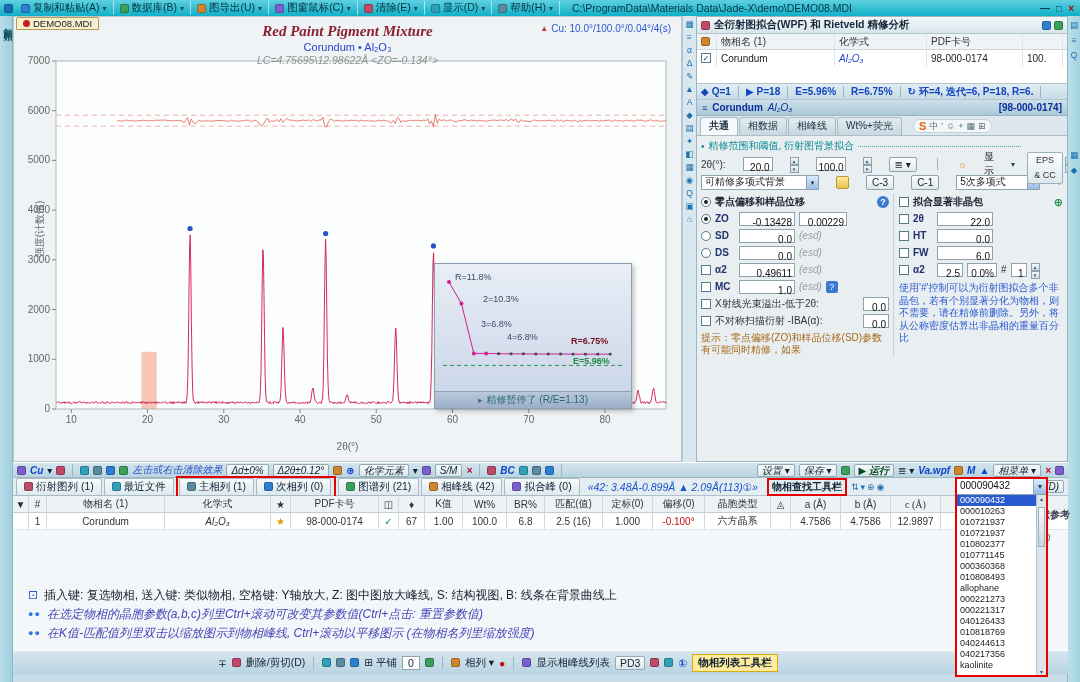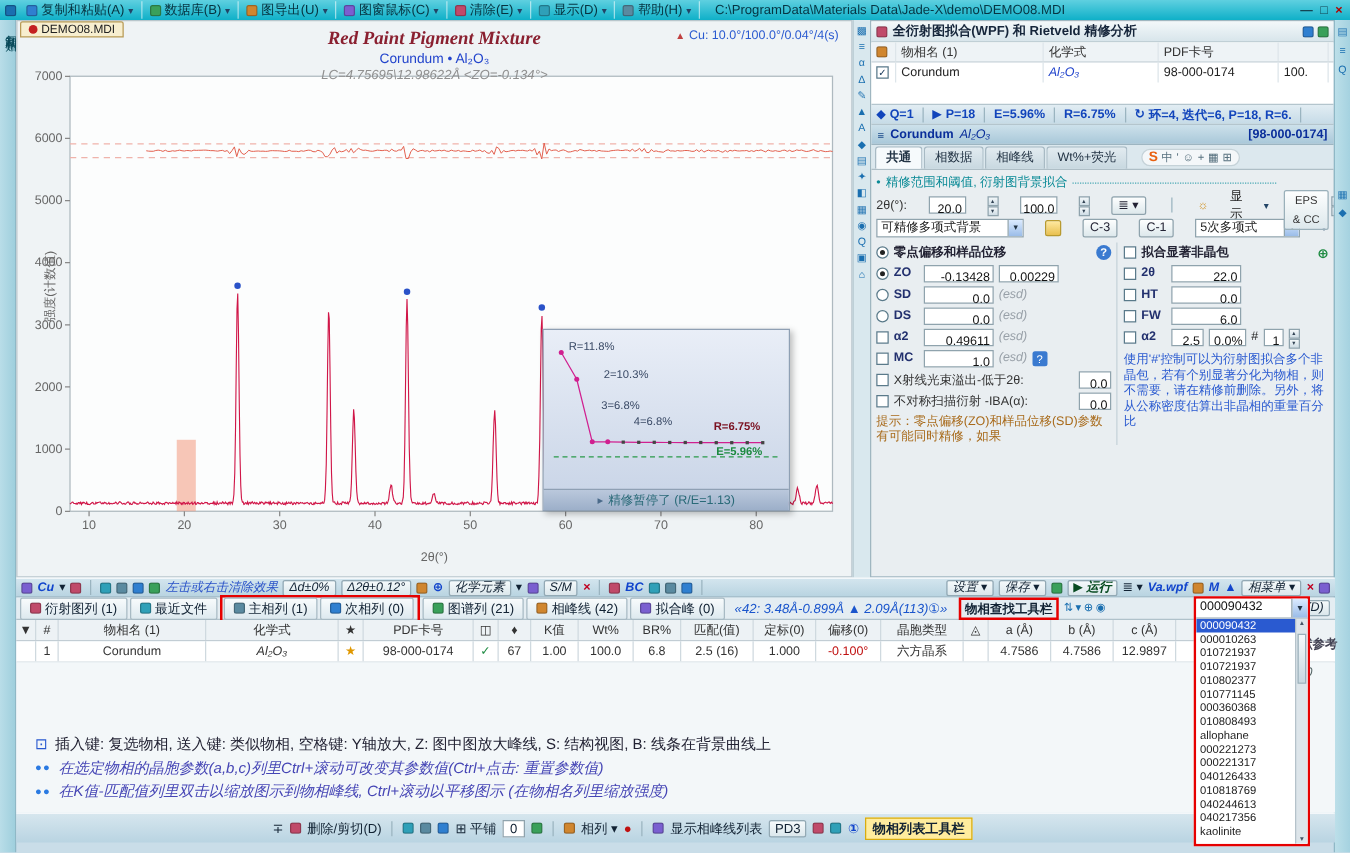--- a/index.html
+++ b/index.html
@@ -644,21 +644,21 @@
     <span class="mth" style="width: 38px;">K值</span>
     <span class="mth" style="width: 44px;">Wt%</span>
     <span class="mth" style="width: 38px; text-align: center;">BR%</span>
     <span class="mth" style="width: 58px;">匹配(值)</span>
     <span class="mth" style="width: 50px;">定标(0)</span>
     <span class="mth" style="width: 52px;">偏移(0)</span>
     <span class="mth" style="width: 66px;">晶胞类型</span>
     <span class="mth" style="width: 20px;">◬</span>
     <span class="mth" style="width: 50px;">a (Å)</span>
     <span class="mth" style="width: 50px;">b (Å)</span>
-    <span class="mth" style="width: 50px;">c (Å)</span>
+    <span class="mth" style="width: 50px; font-family: Liberation Serif, serif;">c (Å)</span>
   </div>
 <div id="mt-row">
     <span class="mtc" style="width: 16px;"></span>
     <span class="mtc" style="width: 18px;">1</span>
     <span class="mtc" style="width: 118px;">Corundum</span>
     <span class="mtc fblue" style="width: 106px;">Al₂O₃</span>
     <span class="mtc gold" style="width: 20px;">★</span>
     <span class="mtc" style="width: 88px;">98-000-0174</span>
     <span class="mtc green" style="width: 20px;">✓</span>
     <span class="mtc" style="width: 26px;">67</span>

